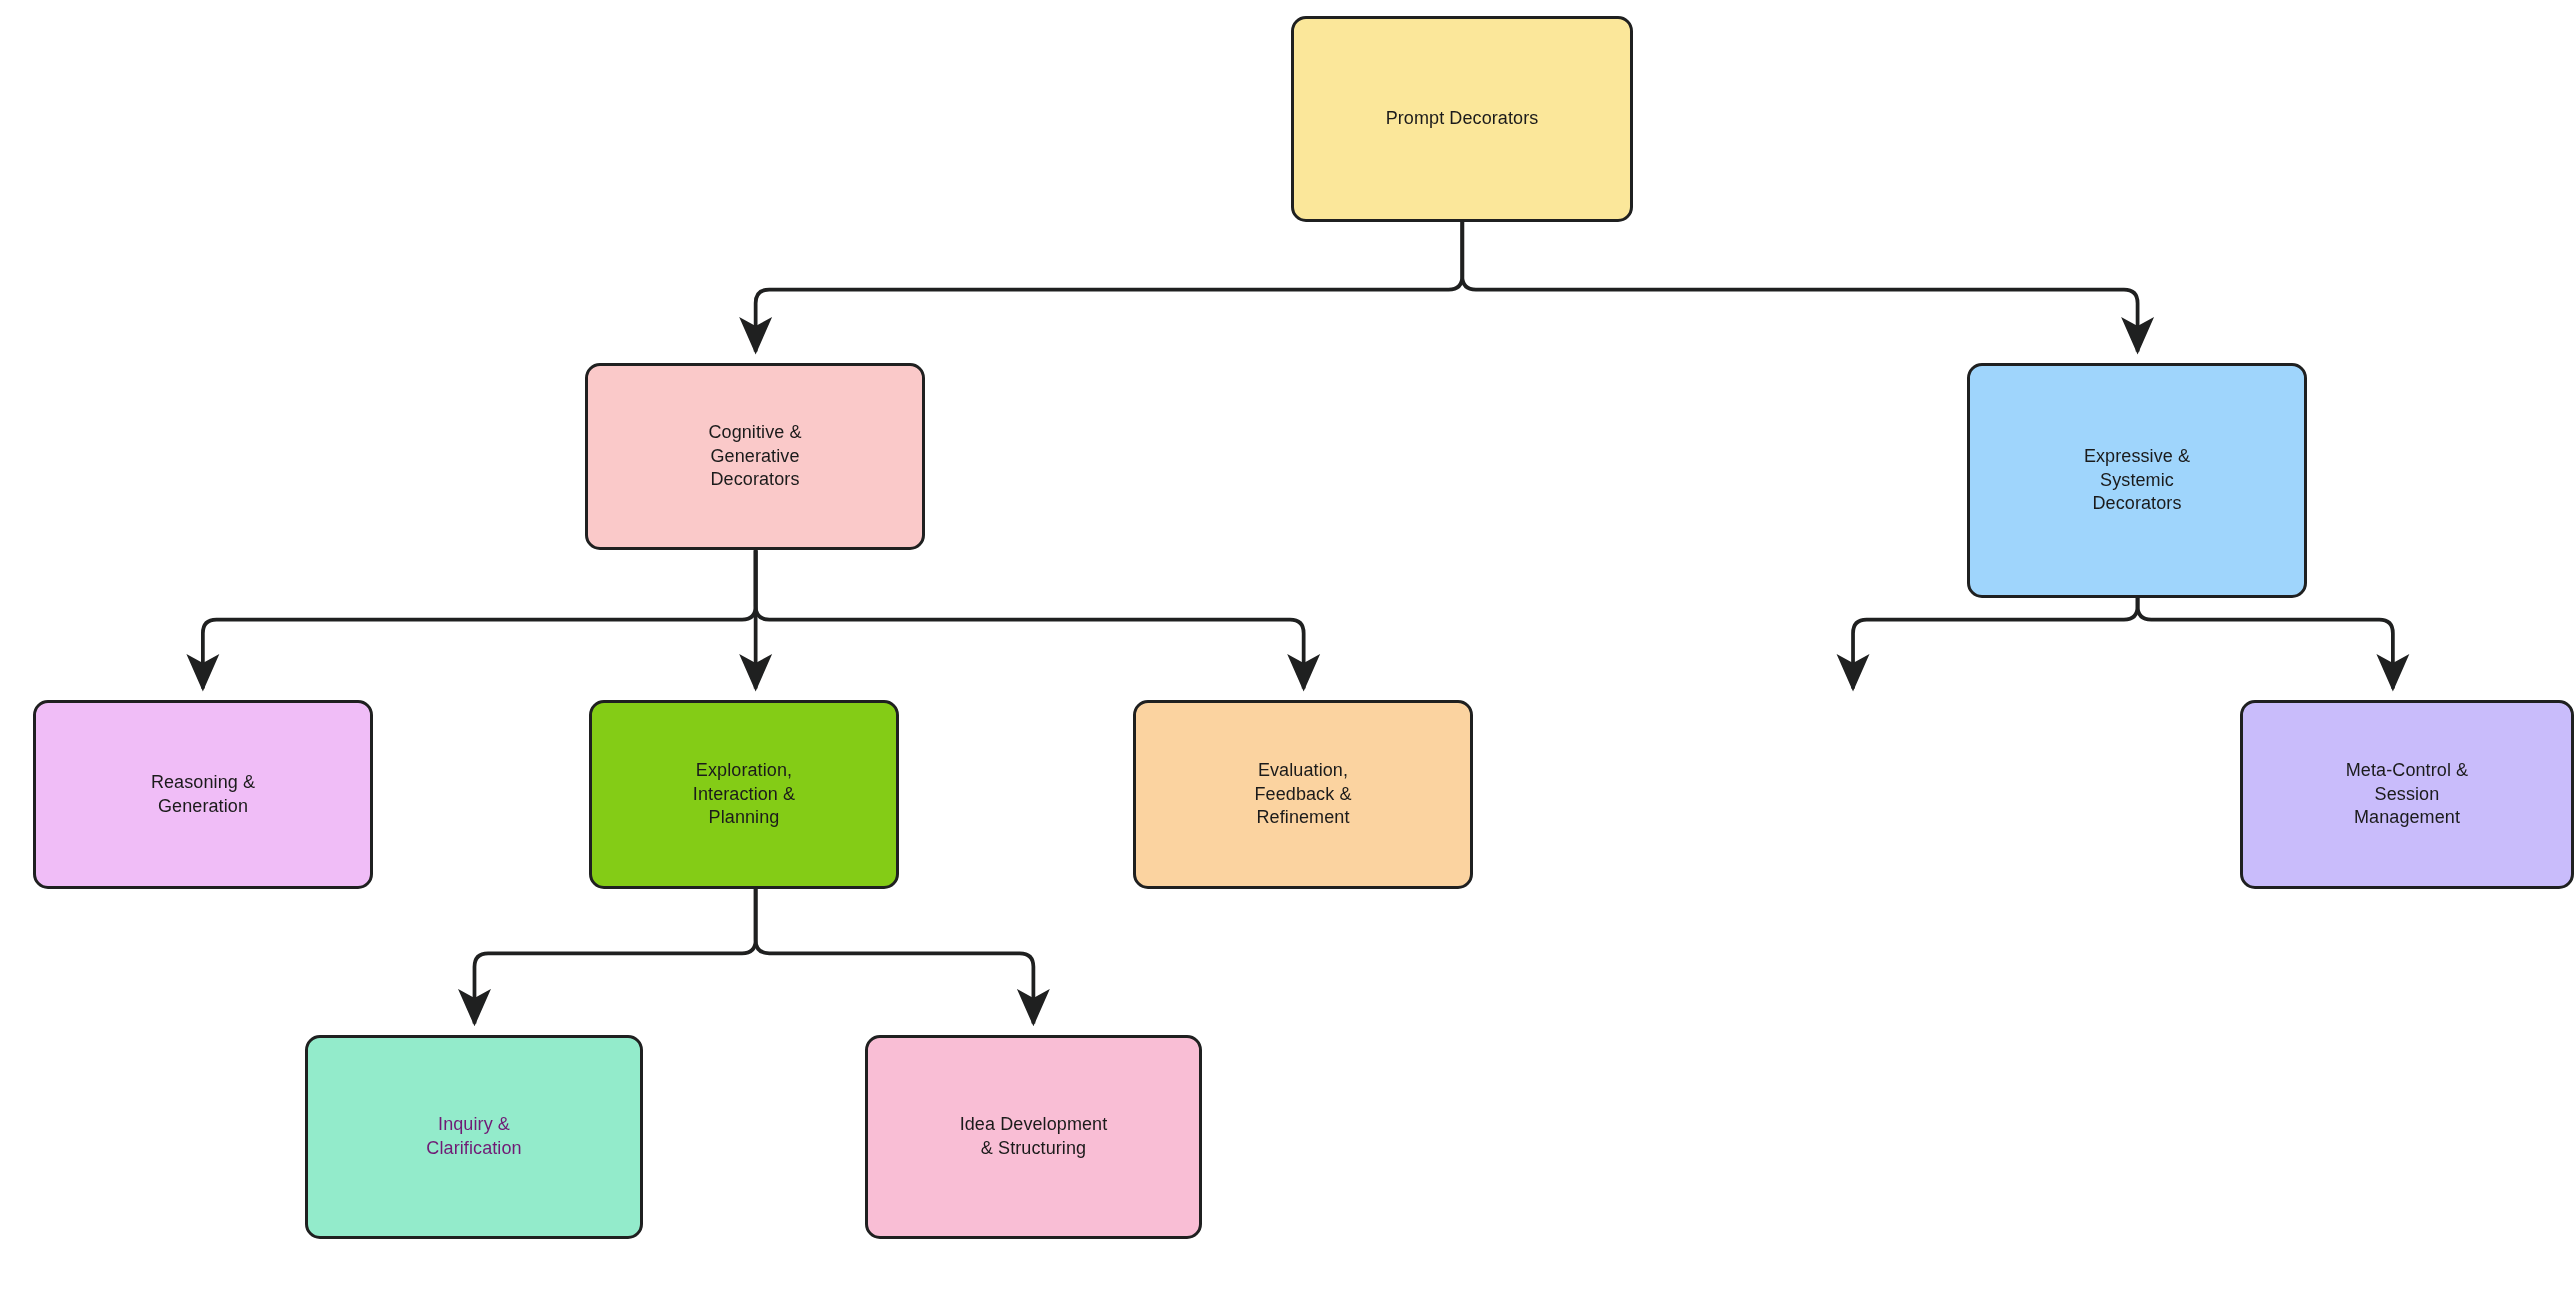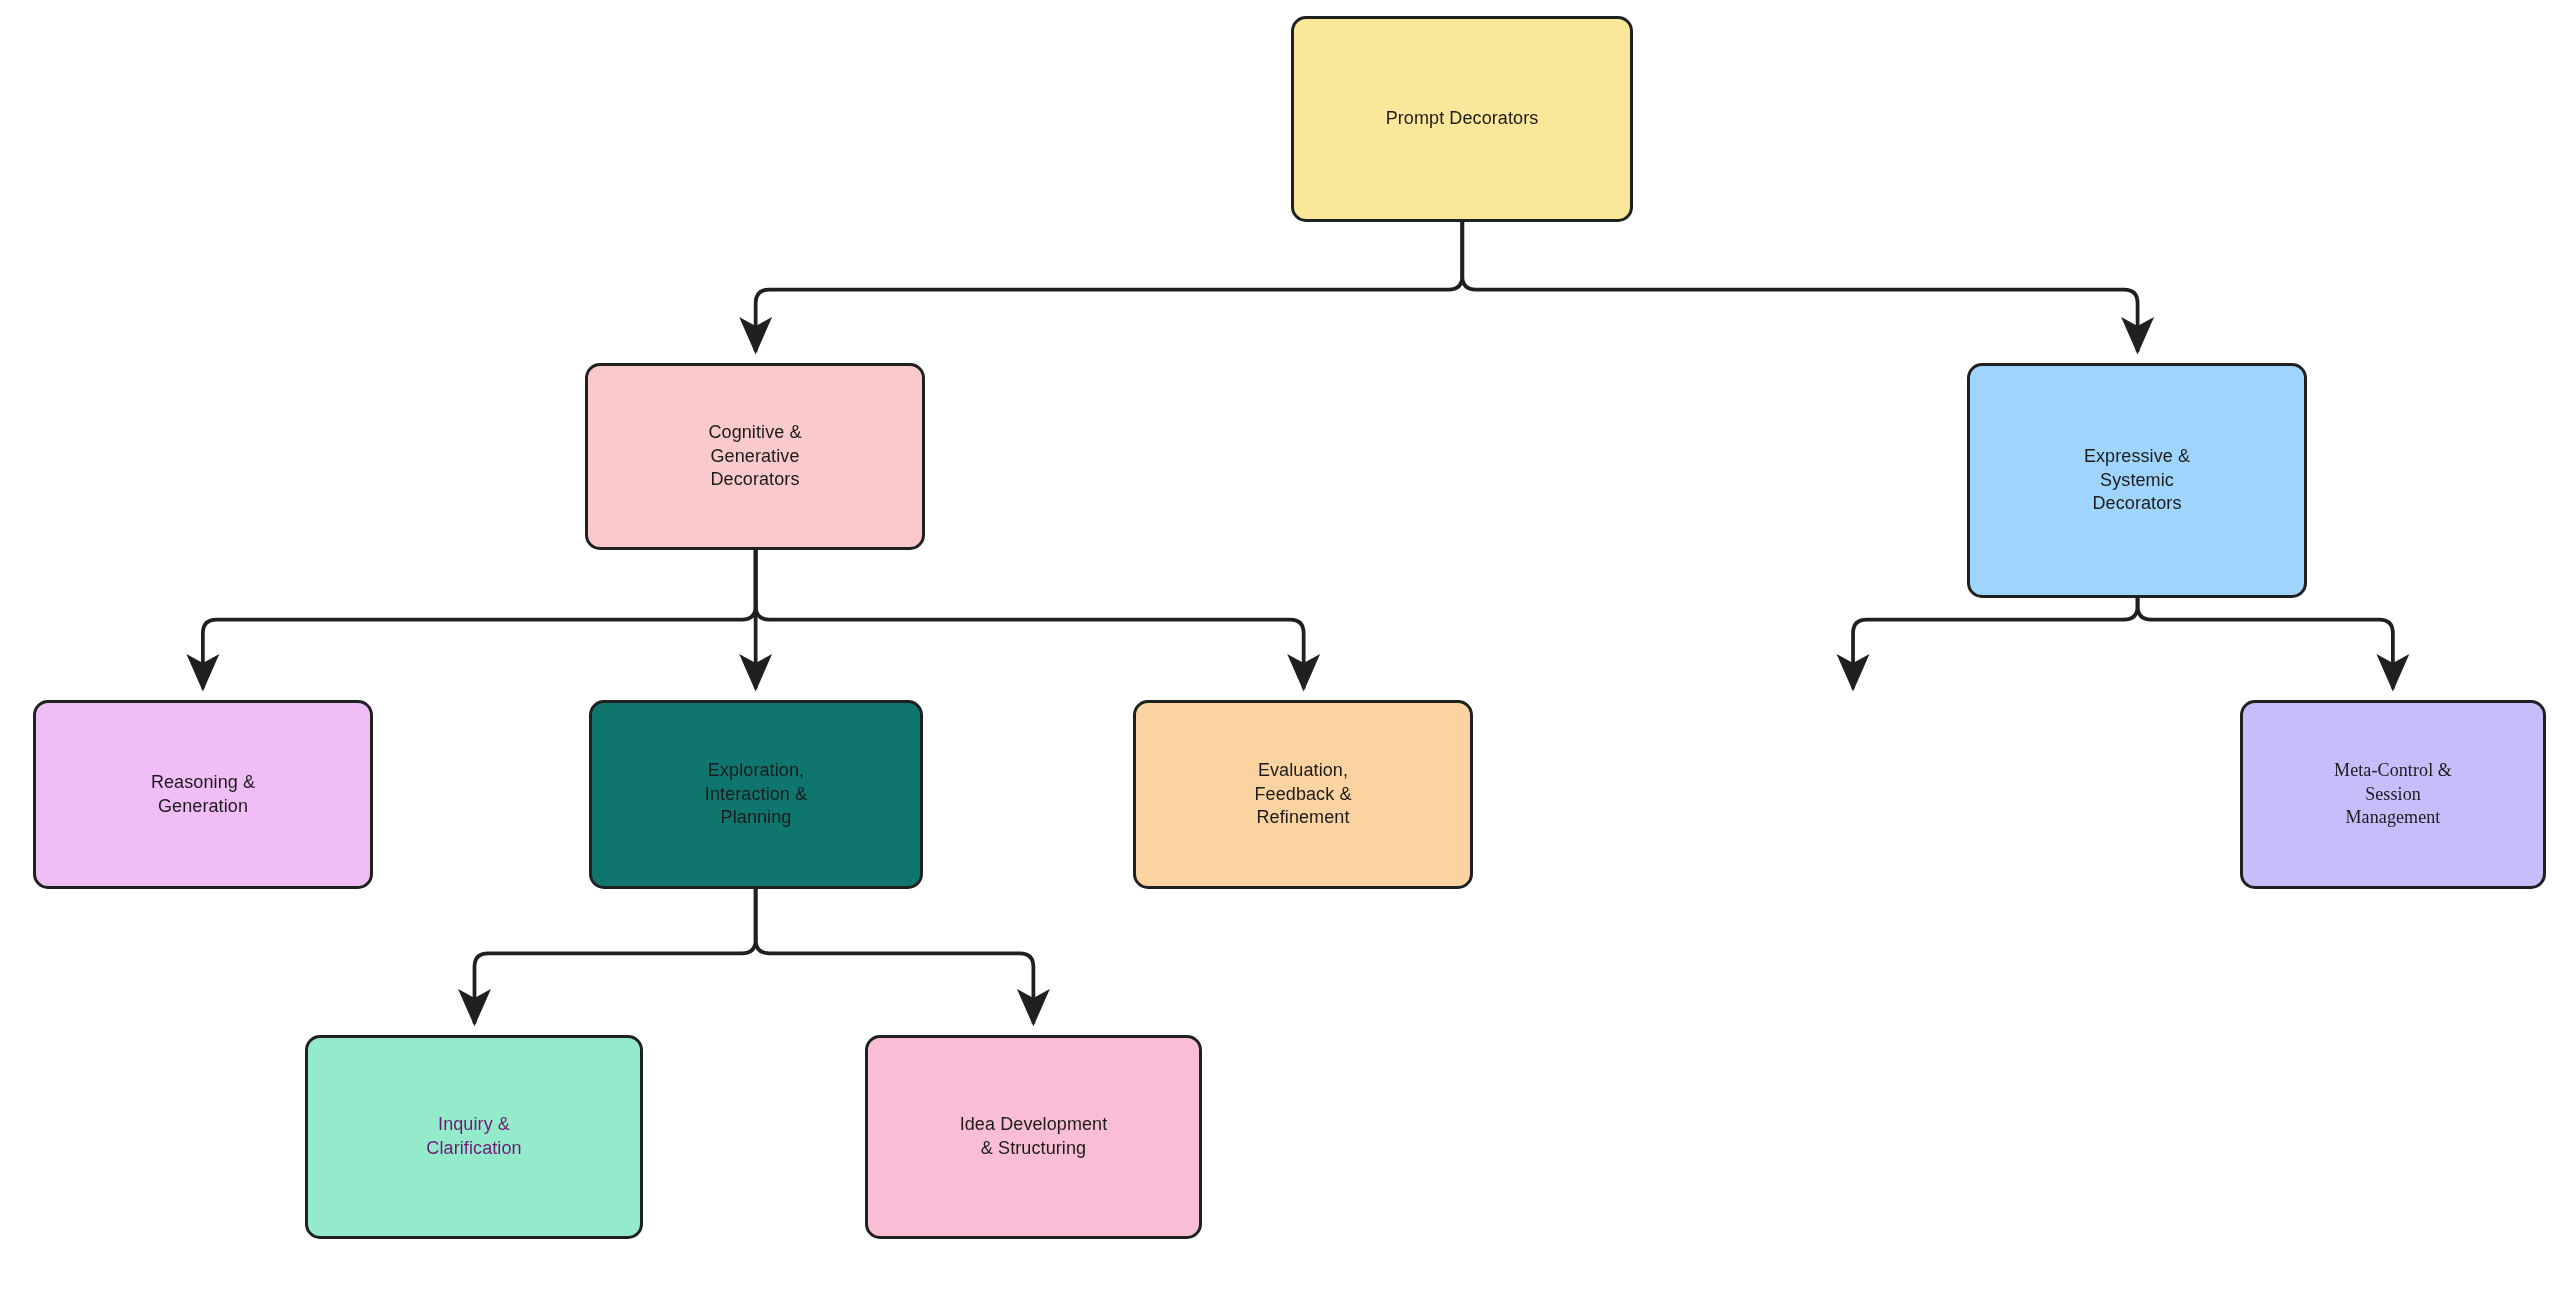--- a/index.html
+++ b/index.html
@@ -89,31 +89,31 @@
   </div>
   <div class="node" style="left: 1967px; top: 363px; width: 340px; height: 235px; background: rgb(159, 213, 252); border-color: rgb(31, 32, 32); color: rgb(27, 27, 27);">
     <span class="node-label">Expressive &amp;
 Systemic
 Decorators</span>
   </div>
   <div class="node" style="left: 33px; top: 700px; width: 340px; height: 189px; background: rgb(240, 189, 247); border-color: rgb(31, 32, 32); color: rgb(27, 27, 27);">
     <span class="node-label">Reasoning &amp;
 Generation</span>
   </div>
-  <div class="node" style="left: 589px; top: 700px; width: 334px; height: 189px; background: #0f766e; border-color: rgb(31, 32, 32); color: rgb(27, 27, 27);">
+  <div class="node" style="left: 589px; top: 700px; width: 310px; height: 189px; background: #84cc16; border-color: rgb(31, 32, 32); color: rgb(27, 27, 27);">
     <span class="node-label">Exploration,
 Interaction &amp;
 Planning</span>
   </div>
   <div class="node" style="left: 1133px; top: 700px; width: 340px; height: 189px; background: rgb(251, 211, 160); border-color: rgb(31, 32, 32); color: rgb(27, 27, 27);">
     <span class="node-label">Evaluation,
 Feedback &amp;
 Refinement</span>
   </div>
-  <div class="node" style="left: 2240px; top: 700px; width: 306px; height: 189px; background: rgb(201, 188, 251); border-color: rgb(31, 32, 32); color: rgb(27, 27, 27); font-family: Liberation Serif, serif;">
+  <div class="node" style="left: 2240px; top: 700px; width: 334px; height: 189px; background: rgb(201, 188, 251); border-color: rgb(31, 32, 32); color: rgb(27, 27, 27);">
     <span class="node-label">Meta-Control &amp;
 Session
 Management</span>
   </div>
   <div class="node" style="left: 305px; top: 1035px; width: 338px; height: 204px; background: rgb(147, 235, 203); border-color: rgb(31, 32, 32); color: #701a75;">
     <span class="node-label">Inquiry &amp;
 Clarification</span>
   </div>
   <div class="node" style="left: 865px; top: 1035px; width: 337px; height: 204px; background: rgb(249, 190, 213); border-color: rgb(31, 32, 32); color: rgb(27, 27, 27);">
     <span class="node-label">Idea Development

